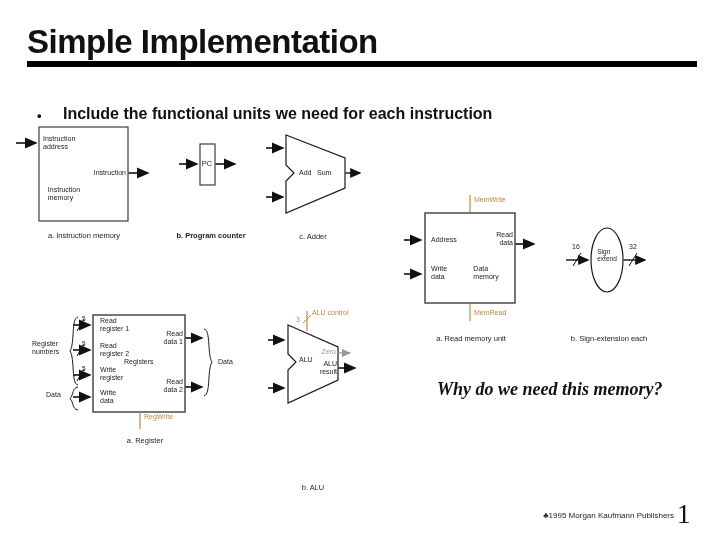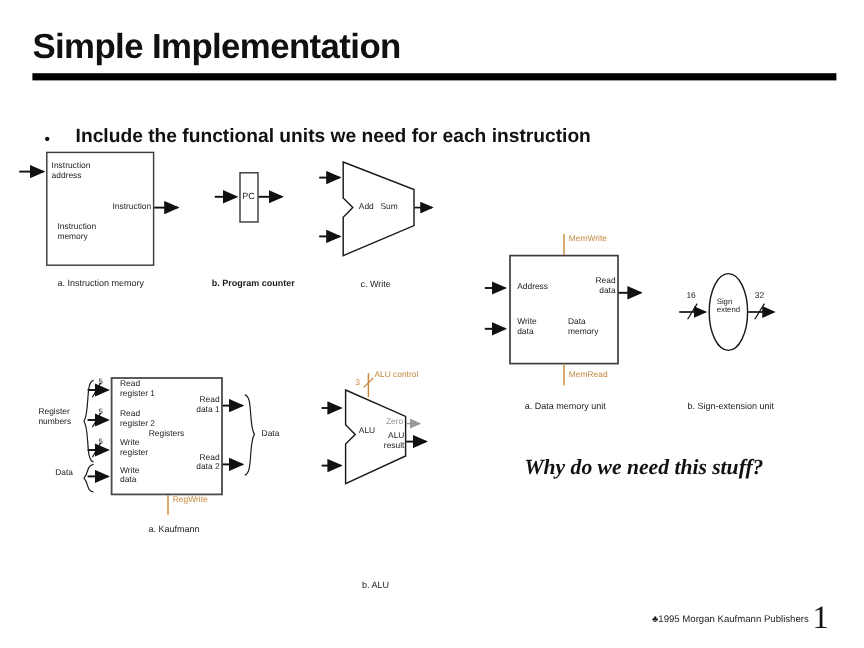--- a/index.html
+++ b/index.html
@@ -1,19 +1,19 @@
 <!DOCTYPE html>
 <html><head>
 <meta charset="utf-8">
 <style>
   html,body{margin:0;padding:0;background:#888;}
   .slide{position:relative;width:720px;height:540px;background:#ffffff;
     font-family:"Liberation Sans",sans-serif;overflow:hidden;color:#111;}
   .abs{position:absolute;}
-  .title{font-size:29px;font-weight:bold;letter-spacing:-0.5px;white-space:nowrap;}
+  .title{font-size:33px;font-weight:bold;letter-spacing:-0.5px;white-space:nowrap;}
   .rule{background:#000;}
   .bullet-text{font-size:16px;font-weight:bold;white-space:nowrap;}
   .bullet-dot{font-size:13px;font-weight:bold;}
   .lbl{font-size:7px;line-height:7.8px;color:#1c1c1c;white-space:pre-line;}
   .lbl-sm{font-size:6.5px;line-height:7px;color:#1c1c1c;white-space:pre-line;}
   .cap{font-size:7.5px;color:#1c1c1c;white-space:nowrap;transform:translateX(-50%);}
   .ctr{transform:translateX(-50%);text-align:left;}
   .ralign{text-align:right;}
   .orange{color:#c7873c;}
   .gray{color:#979797;}
@@ -100,38 +100,38 @@
   <div class="abs lbl ralign" style="right:594px;top:169px;">Instruction</div>
   <div class="abs lbl ctr" style="left:64px;top:186px;">Instruction
 memory</div>
   <div class="abs cap" style="left:84px;top:231px;">a. Instruction memory</div>
 
   <div class="abs lbl ctr" style="left:207px;top:160px;font-size:7.5px;">PC</div>
   <div class="abs cap" style="left:211px;top:231px;font-weight:bold;">b. Program counter</div>
 
   <div class="abs lbl" style="left:299px;top:169px;">Add</div>
   <div class="abs lbl" style="left:317px;top:169px;">Sum</div>
-  <div class="abs cap" style="left:313px;top:232px;">c. Write</div>
+  <div class="abs cap" style="left:313px;top:232px;">c. Adder</div>
 
   <div class="abs lbl orange" style="left:474px;top:196px;">MemWrite</div>
   <div class="abs lbl orange" style="left:474px;top:309px;">MemRead</div>
   <div class="abs lbl" style="left:431px;top:236px;">Address</div>
   <div class="abs lbl" style="left:431px;top:265px;">Write
 data</div>
   <div class="abs lbl ralign" style="right:207px;top:231px;">Read
 data</div>
   <div class="abs lbl ctr" style="left:486px;top:265px;">Data
 memory</div>
-  <div class="abs cap" style="left:471px;top:334px;">a. Data memory unit</div>
+  <div class="abs cap" style="left:471px;top:334px;">a. Read memory unit</div>
 
   <div class="abs lbl" style="left:572px;top:243px;">16</div>
   <div class="abs lbl" style="left:629px;top:243px;">32</div>
   <div class="abs lbl-sm ctr" style="left:607px;top:248px;">Sign
 extend</div>
-  <div class="abs cap" style="left:609px;top:334px;">b. Sign-extension unit</div>
+  <div class="abs cap" style="left:609px;top:334px;">b. Sign-extension each</div>
 
   <div class="abs lbl-sm" style="left:82px;top:315px;">5</div>
   <div class="abs lbl-sm" style="left:82px;top:340px;">5</div>
   <div class="abs lbl-sm" style="left:82px;top:365px;">5</div>
   <div class="abs lbl" style="left:100px;top:317px;">Read
 register 1</div>
   <div class="abs lbl" style="left:100px;top:342px;">Read
 register 2</div>
   <div class="abs lbl" style="left:124px;top:358px;">Registers</div>
   <div class="abs lbl" style="left:100px;top:366px;">Write
@@ -140,30 +140,30 @@
 data</div>
   <div class="abs lbl ralign" style="right:537px;top:330px;">Read
 data 1</div>
   <div class="abs lbl ralign" style="right:537px;top:378px;">Read
 data 2</div>
   <div class="abs lbl" style="left:32px;top:340px;">Register
 numbers</div>
   <div class="abs lbl" style="left:46px;top:391px;">Data</div>
   <div class="abs lbl" style="left:218px;top:358px;">Data</div>
   <div class="abs lbl orange" style="left:144px;top:413px;">RegWrite</div>
-  <div class="abs cap" style="left:145px;top:436px;">a. Kaufmann</div>
+  <div class="abs cap" style="left:145px;top:436px;">a. Register</div>
 
   <div class="abs lbl" style="left:299px;top:356px;">ALU</div>
   <div class="abs lbl gray ralign" style="right:384px;top:348px;">Zero</div>
   <div class="abs lbl ralign" style="right:383px;top:360px;">ALU
 result</div>
   <div class="abs lbl orange" style="left:312px;top:309px;">ALU control</div>
   <div class="abs lbl orange" style="left:296px;top:316px;">3</div>
   <div class="abs cap" style="left:313px;top:438px;margin-top:45px;">b. ALU</div>
 
-  <div class="abs question" style="left:437px;top:379px;">Why do we need this stuff?</div>
+  <div class="abs question" style="left:437px;top:379px;">Why do we need this memory?</div>
 
   <div class="abs footer" style="right:46px;top:511px;">
     <span>♣</span><span>1995 Morgan Kaufmann Publishers</span>
   </div>
   <div class="abs pagenum" style="left:677px;top:501px;">1</div>
 
 </div>
 
 </body></html>

